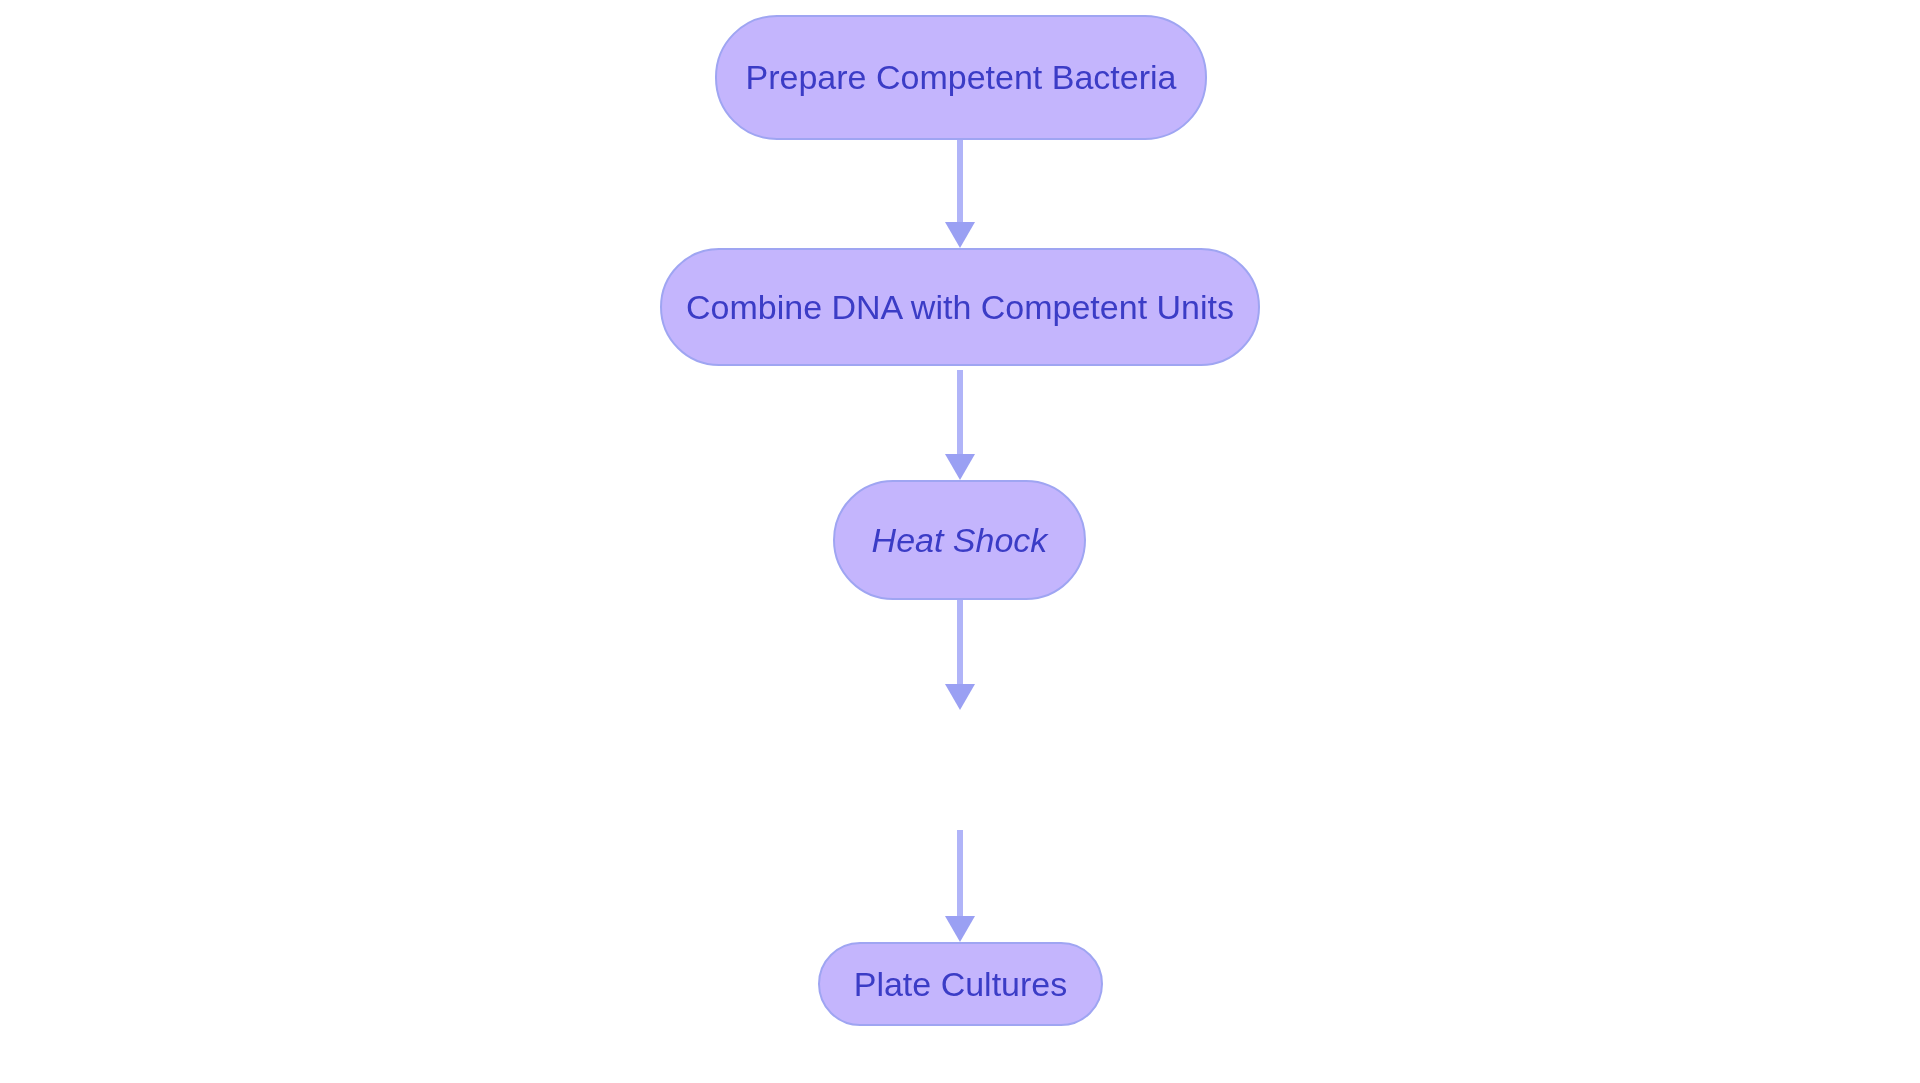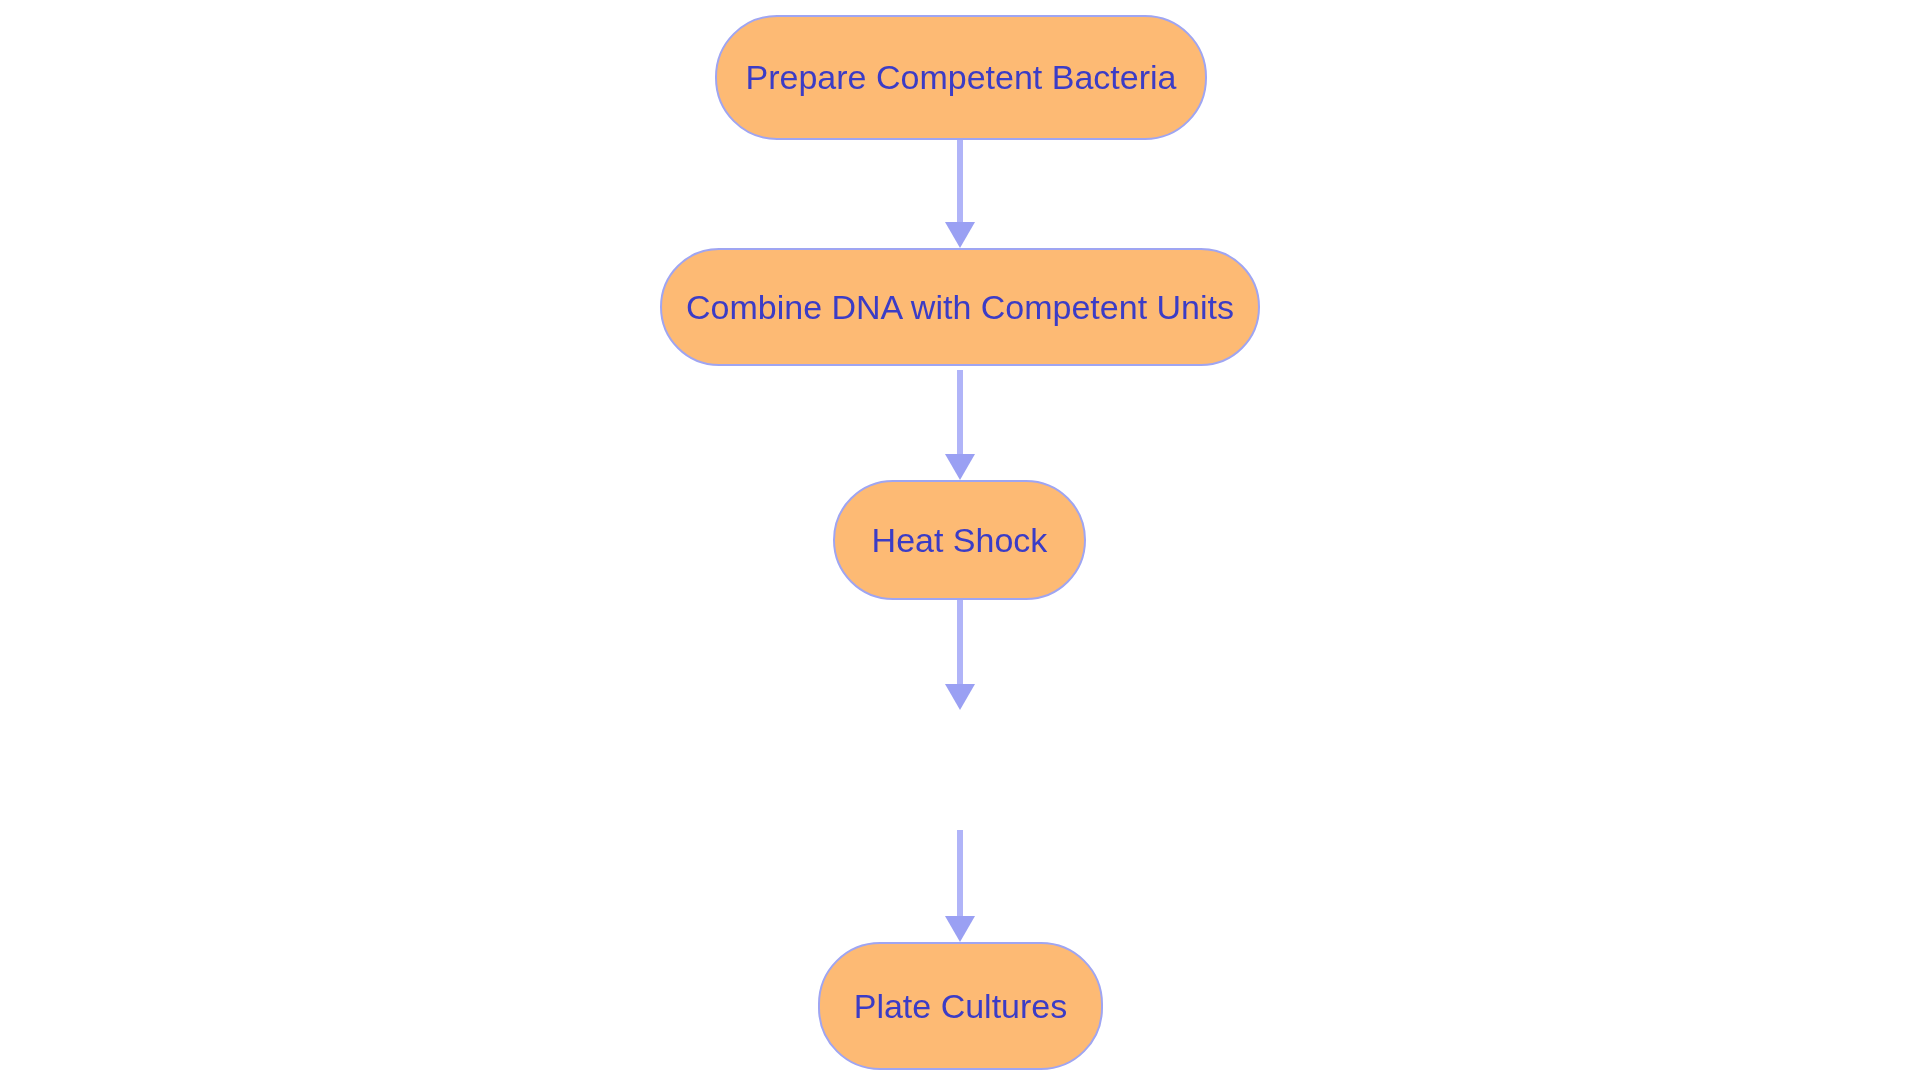--- a/index.html
+++ b/index.html
@@ -11,21 +11,21 @@
   .canvas {
     position: relative;
     width: 1920px;
     height: 1083px;
     background: #ffffff;
     overflow: hidden;
   }
   .flow-node {
     position: absolute;
     box-sizing: border-box;
-    background: #fdba74;
+    background: #c4b5fd;
     border: 2px solid #9fa5f2;
     border-radius: 62px;
     display: flex;
     align-items: center;
     justify-content: center;
     text-align: center;
   }
   .flow-node .node-label {
     color: #3b3cc6;
     font-size: 34px;
@@ -51,23 +51,23 @@
     bottom: 0;
     width: 0;
     height: 0;
     border-left: 15px solid transparent;
     border-right: 15px solid transparent;
     border-top: 26px solid #9aa0f3;
   }
   
   #node-0 { left: 715px; top: 15px;  width: 492px; height: 125px; }
   #node-1 { left: 660px; top: 248px; width: 600px; height: 118px; }
-  #node-2 { left: 833px; top: 480px; width: 253px; height: 120px; }
+  #node-2 { left: 833px; top: 480px; width: 253px; height: 120px; font-style: italic; }
   #node-3 { left: 852px; top: 710px; width: 218px; height: 120px; }
-  #node-4 { left: 818px; top: 942px; width: 285px; height: 128px; }
+  #node-4 { left: 818px; top: 942px; width: 285px; height: 84px; }
   
   #arrow-0 { left: 944px; top: 140px; height: 108px; }
   #arrow-1 { left: 944px; top: 370px; height: 110px; }
   #arrow-2 { left: 944px; top: 600px; height: 110px; }
   #arrow-3 { left: 944px; top: 830px; height: 112px; }
 </style>
 </head>
 <body>
 
 <div class="canvas">

